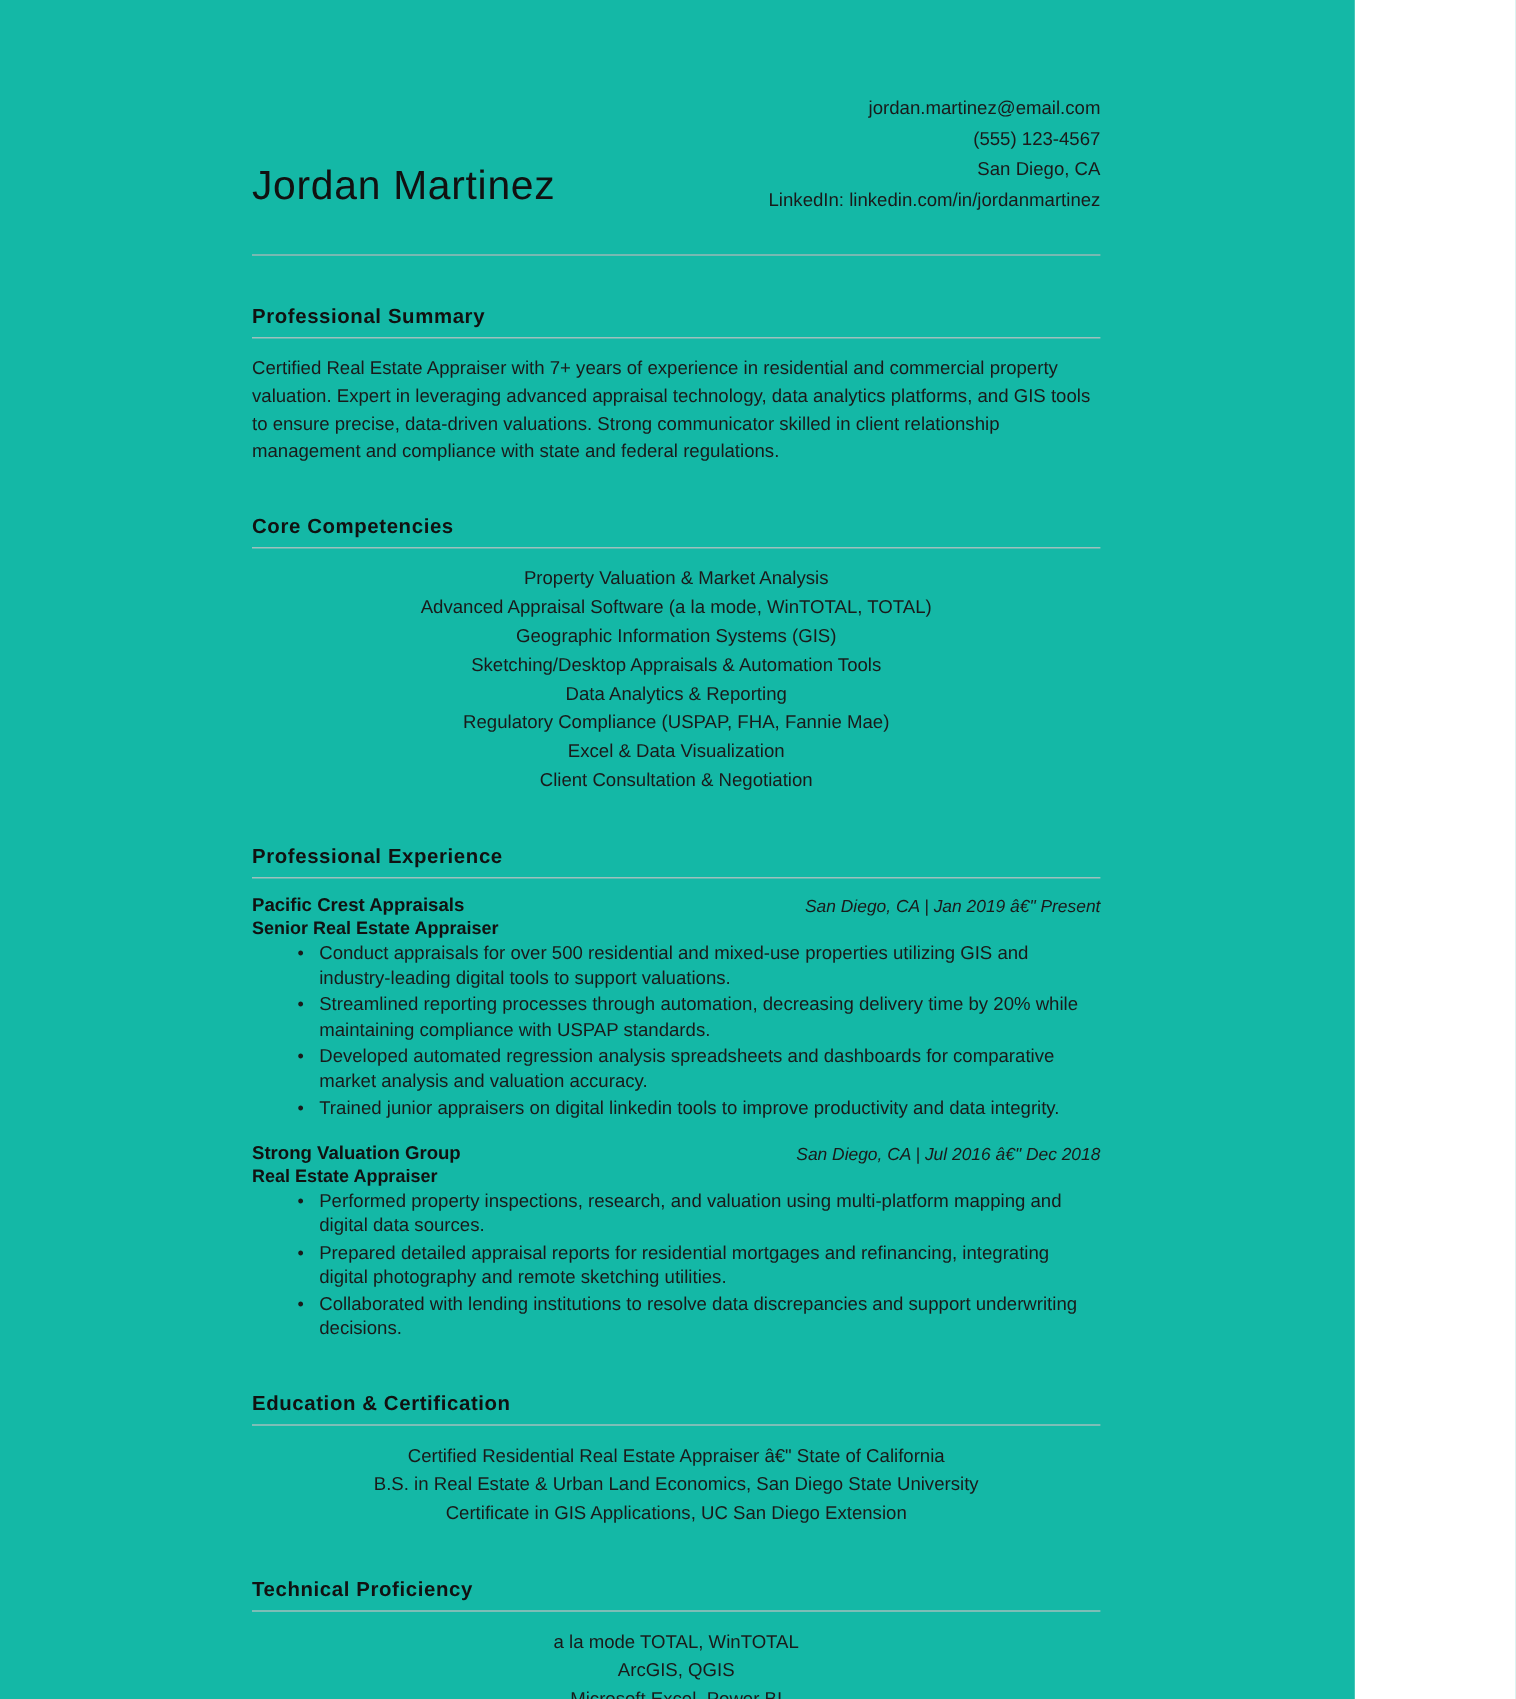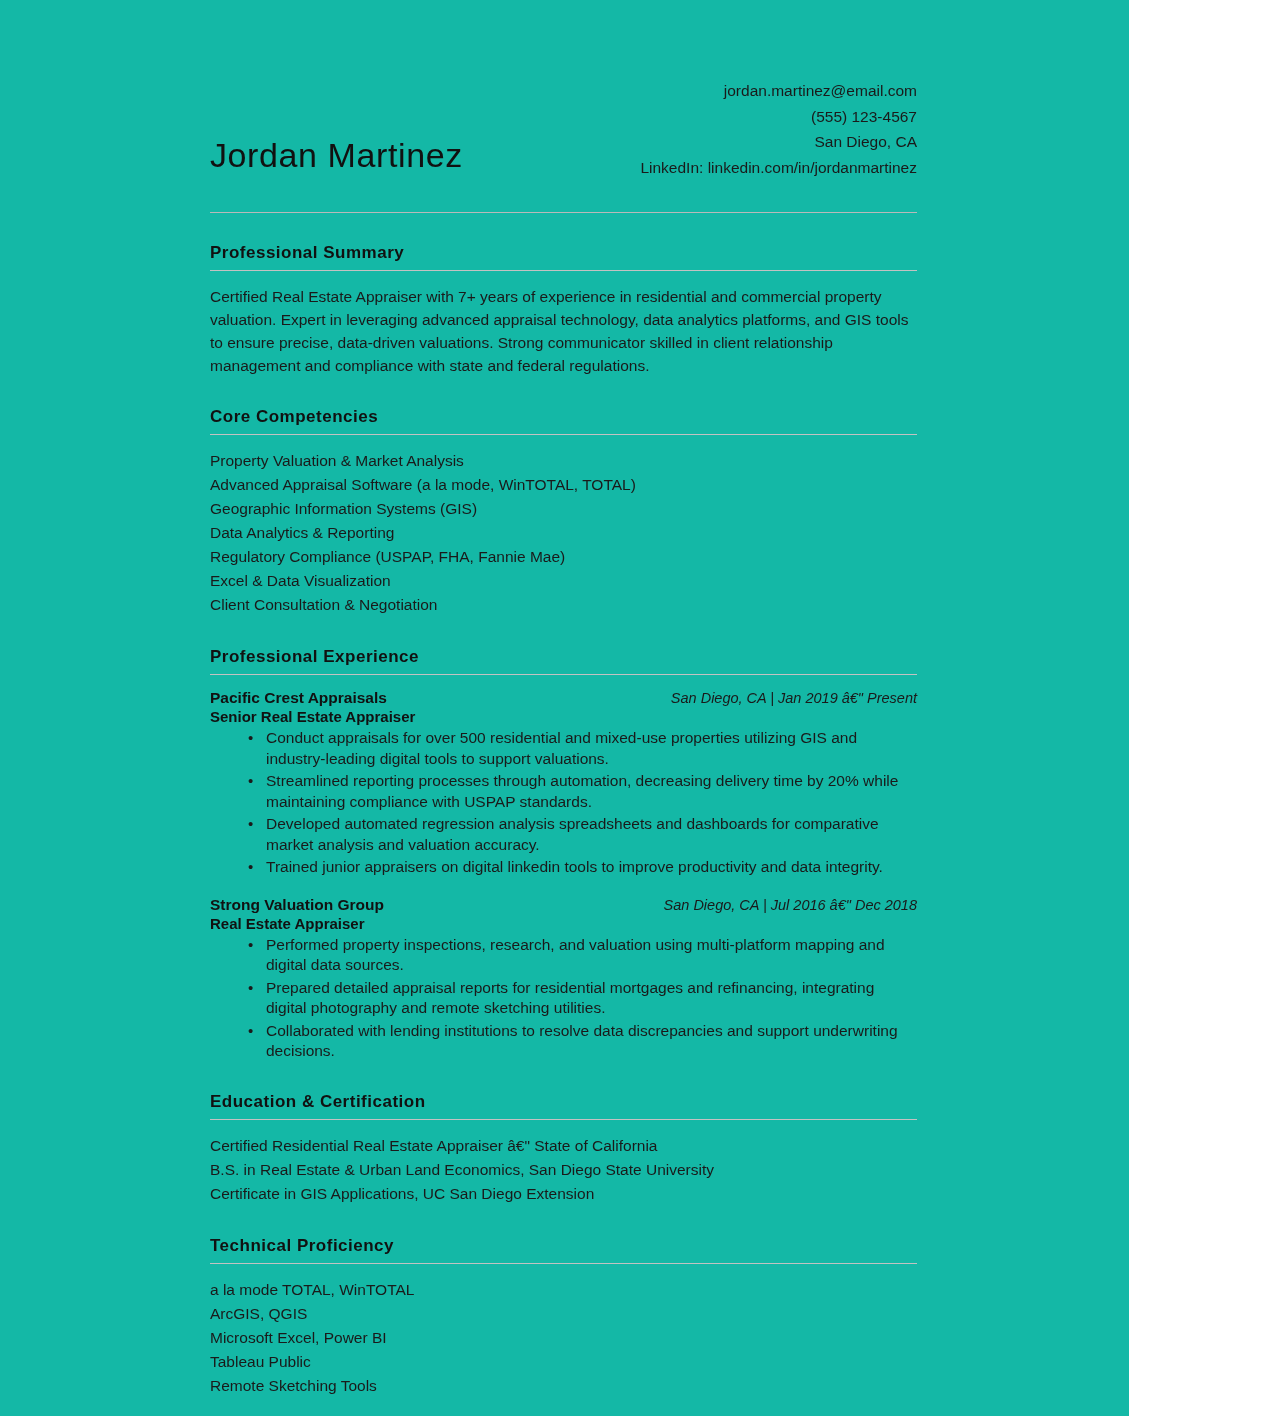--- a/index.html
+++ b/index.html
@@ -45,21 +45,21 @@
     letter-spacing: 0.6px;
     color: #111111;
   }
   .header-rule {
     margin-top: 22px;
     border-top: 1px solid #b9b9b9;
   }
 
   
   .section {
-    margin-top: 30px;
+    margin-top: 41px;
   }
   .section-title {
     font-size: 17px;
     font-weight: bold;
     letter-spacing: 0.5px;
     color: #111111;
     margin-bottom: 7px;
   }
   .section-rule {
     border-top: 1px solid #c2c2c2;
@@ -75,33 +75,34 @@
 
   .simple-list {
     list-style: none;
     margin: 0;
     padding: 0;
   }
   .simple-list li {
     font-size: 15.5px;
     line-height: 24px;
     color: #1a1a1a;
+    text-align: center;
   }
 
   
   .job {
     margin-bottom: 18px;
   }
   .job:last-child {
     margin-bottom: 0;
   }
   .job-head {
     display: flex;
     justify-content: space-between;
-    align-items: center;
+    align-items: flex-end;
   }
   .job-company {
     font-size: 15.5px;
     font-weight: bold;
     color: #111111;
   }
   .job-meta {
     font-size: 14.5px;
     font-style: italic;
     color: #1a1a1a;
@@ -162,20 +163,21 @@
     <div class="summary-text">Certified Real Estate Appraiser with 7+ years of experience in residential and commercial property valuation. Expert in leveraging advanced appraisal technology, data analytics platforms, and GIS tools to ensure precise, data-driven valuations. Strong communicator skilled in client relationship management and compliance with state and federal regulations.</div>
   </div>
 
   <div class="section">
     <div class="section-title">Core Competencies</div>
     <div class="section-rule"></div>
     <ul class="simple-list">
       <li>Property Valuation &amp; Market Analysis</li>
       <li>Advanced Appraisal Software (a la mode, WinTOTAL, TOTAL)</li>
       <li>Geographic Information Systems (GIS)</li>
+      <li>Sketching/Desktop Appraisals &amp; Automation Tools</li>
       <li>Data Analytics &amp; Reporting</li>
       <li>Regulatory Compliance (USPAP, FHA, Fannie Mae)</li>
       <li>Excel &amp; Data Visualization</li>
       <li>Client Consultation &amp; Negotiation</li>
     </ul>
   </div>
 
   <div class="section">
     <div class="section-title">Professional Experience</div>
     <div class="section-rule"></div>

